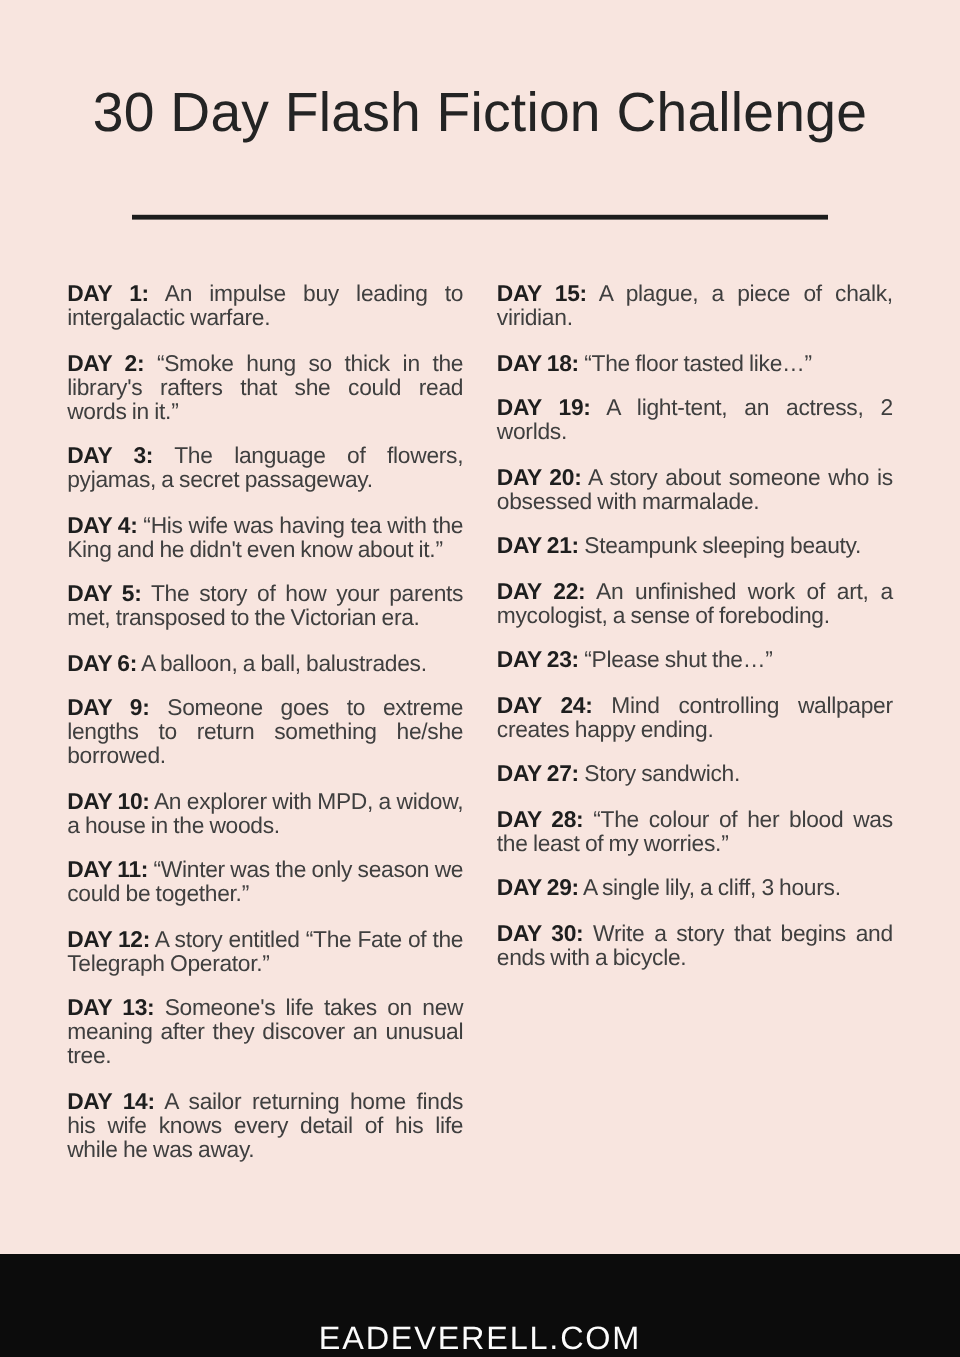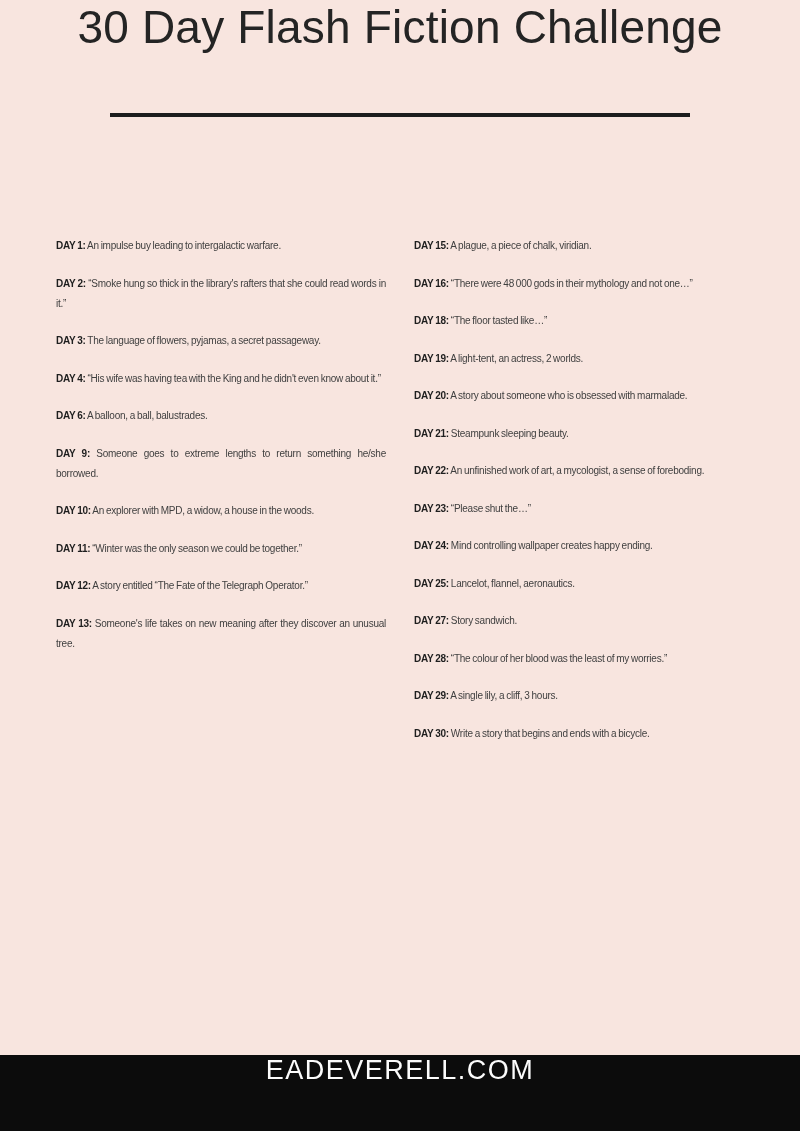--- a/index.html
+++ b/index.html
@@ -17,20 +17,21 @@
 
   .page {
     position: relative;
     width: 800px;
     height: 1131px;
     background: var(--background);
     overflow: hidden;
   }
 
   .title {
+    padding-top: 66px;
     text-align: center;
     font-size: 46px;
     line-height: 1.2;
     font-weight: 400;
     letter-spacing: 0.2px;
     color: var(--heading_text);
   }
 
   .divider {
     width: 580px;
@@ -43,42 +44,42 @@
     position: absolute;
     top: 236px;
     left: 56px;
     width: 688px;
     display: flex;
     gap: 28px;
   }
   .column { width: 330px; flex: 0 0 330px; }
 
   .prompt {
-    font-size: 10px;
+    font-size: 19px;
     line-height: 20px;
     letter-spacing: -0.25px;
     word-spacing: -0.6px;
     text-align: justify;
     color: var(--body_text);
     margin-bottom: 17.5px;
   }
   .prompt strong {
     color: var(--label_text);
     font-weight: 700;
   }
 
   .footer {
     position: absolute;
     left: 0;
     bottom: 0;
     width: 800px;
-    height: 76px;
+    height: 86px;
     background: var(--footer_bg);
     display: flex;
-    align-items: flex-start;
+    align-items: flex-end;
     justify-content: center;
   }
   .footer-text {
     color: var(--footer_text);
     font-size: 27px;
     letter-spacing: 1.5px;
     font-weight: 400;
   }
 </style>
 </head>
@@ -89,38 +90,38 @@
   <h1 class="title">30 Day Flash Fiction Challenge</h1>
 
   <div class="divider"></div>
 
   <div class="columns">
     <div class="column">
         <p class="prompt"><strong>DAY 1:</strong> An impulse buy leading to intergalactic warfare.</p>
         <p class="prompt"><strong>DAY 2:</strong> “Smoke hung so thick in the library's rafters that she could read words in it.”</p>
         <p class="prompt"><strong>DAY 3:</strong> The language of flowers, pyjamas, a secret passageway.</p>
         <p class="prompt"><strong>DAY 4:</strong> “His wife was having tea with the King and he didn't even know about it.”</p>
+        <p class="prompt"><strong>DAY 5:</strong> The story of how your parents met, transposed to the Victorian era.</p>
         <p class="prompt"><strong>DAY 6:</strong> A balloon, a ball, balustrades.</p>
         <p class="prompt"><strong>DAY 9:</strong> Someone goes to extreme lengths to return something he/she borrowed.</p>
         <p class="prompt"><strong>DAY 10:</strong> An explorer with MPD, a widow, a house in the woods.</p>
         <p class="prompt"><strong>DAY 11:</strong> “Winter was the only season we could be together.”</p>
         <p class="prompt"><strong>DAY 12:</strong> A story entitled “The Fate of the Telegraph Operator.”</p>
         <p class="prompt"><strong>DAY 13:</strong> Someone's life takes on new meaning after they discover an unusual tree.</p>
+        <p class="prompt"><strong>DAY 14:</strong> A sailor returning home finds his wife knows every detail of his life while he was away.</p>
       </div>
     <div class="column">
         <p class="prompt"><strong>DAY 15:</strong> A plague, a piece of chalk, viridian.</p>
-        <p class="prompt"><strong>DAY 16:</strong> “There were 48 000 gods in their mythology and not one…”</p>
         <p class="prompt"><strong>DAY 18:</strong> “The floor tasted like…”</p>
         <p class="prompt"><strong>DAY 19:</strong> A light-tent, an actress, 2 worlds.</p>
         <p class="prompt"><strong>DAY 20:</strong> A story about someone who is obsessed with marmalade.</p>
         <p class="prompt"><strong>DAY 21:</strong> Steampunk sleeping beauty.</p>
         <p class="prompt"><strong>DAY 22:</strong> An unfinished work of art, a mycologist, a sense of foreboding.</p>
         <p class="prompt"><strong>DAY 23:</strong> “Please shut the…”</p>
         <p class="prompt"><strong>DAY 24:</strong> Mind controlling wallpaper creates happy ending.</p>
-        <p class="prompt"><strong>DAY 25:</strong> Lancelot, flannel, aeronautics.</p>
         <p class="prompt"><strong>DAY 27:</strong> Story sandwich.</p>
         <p class="prompt"><strong>DAY 28:</strong> “The colour of her blood was the least of my worries.”</p>
         <p class="prompt"><strong>DAY 29:</strong> A single lily, a cliff, 3 hours.</p>
         <p class="prompt"><strong>DAY 30:</strong> Write a story that begins and ends with a bicycle.</p>
       </div>
   </div>
 
   <div class="footer">
     <span class="footer-text">EADEVERELL.COM</span>
   </div>

